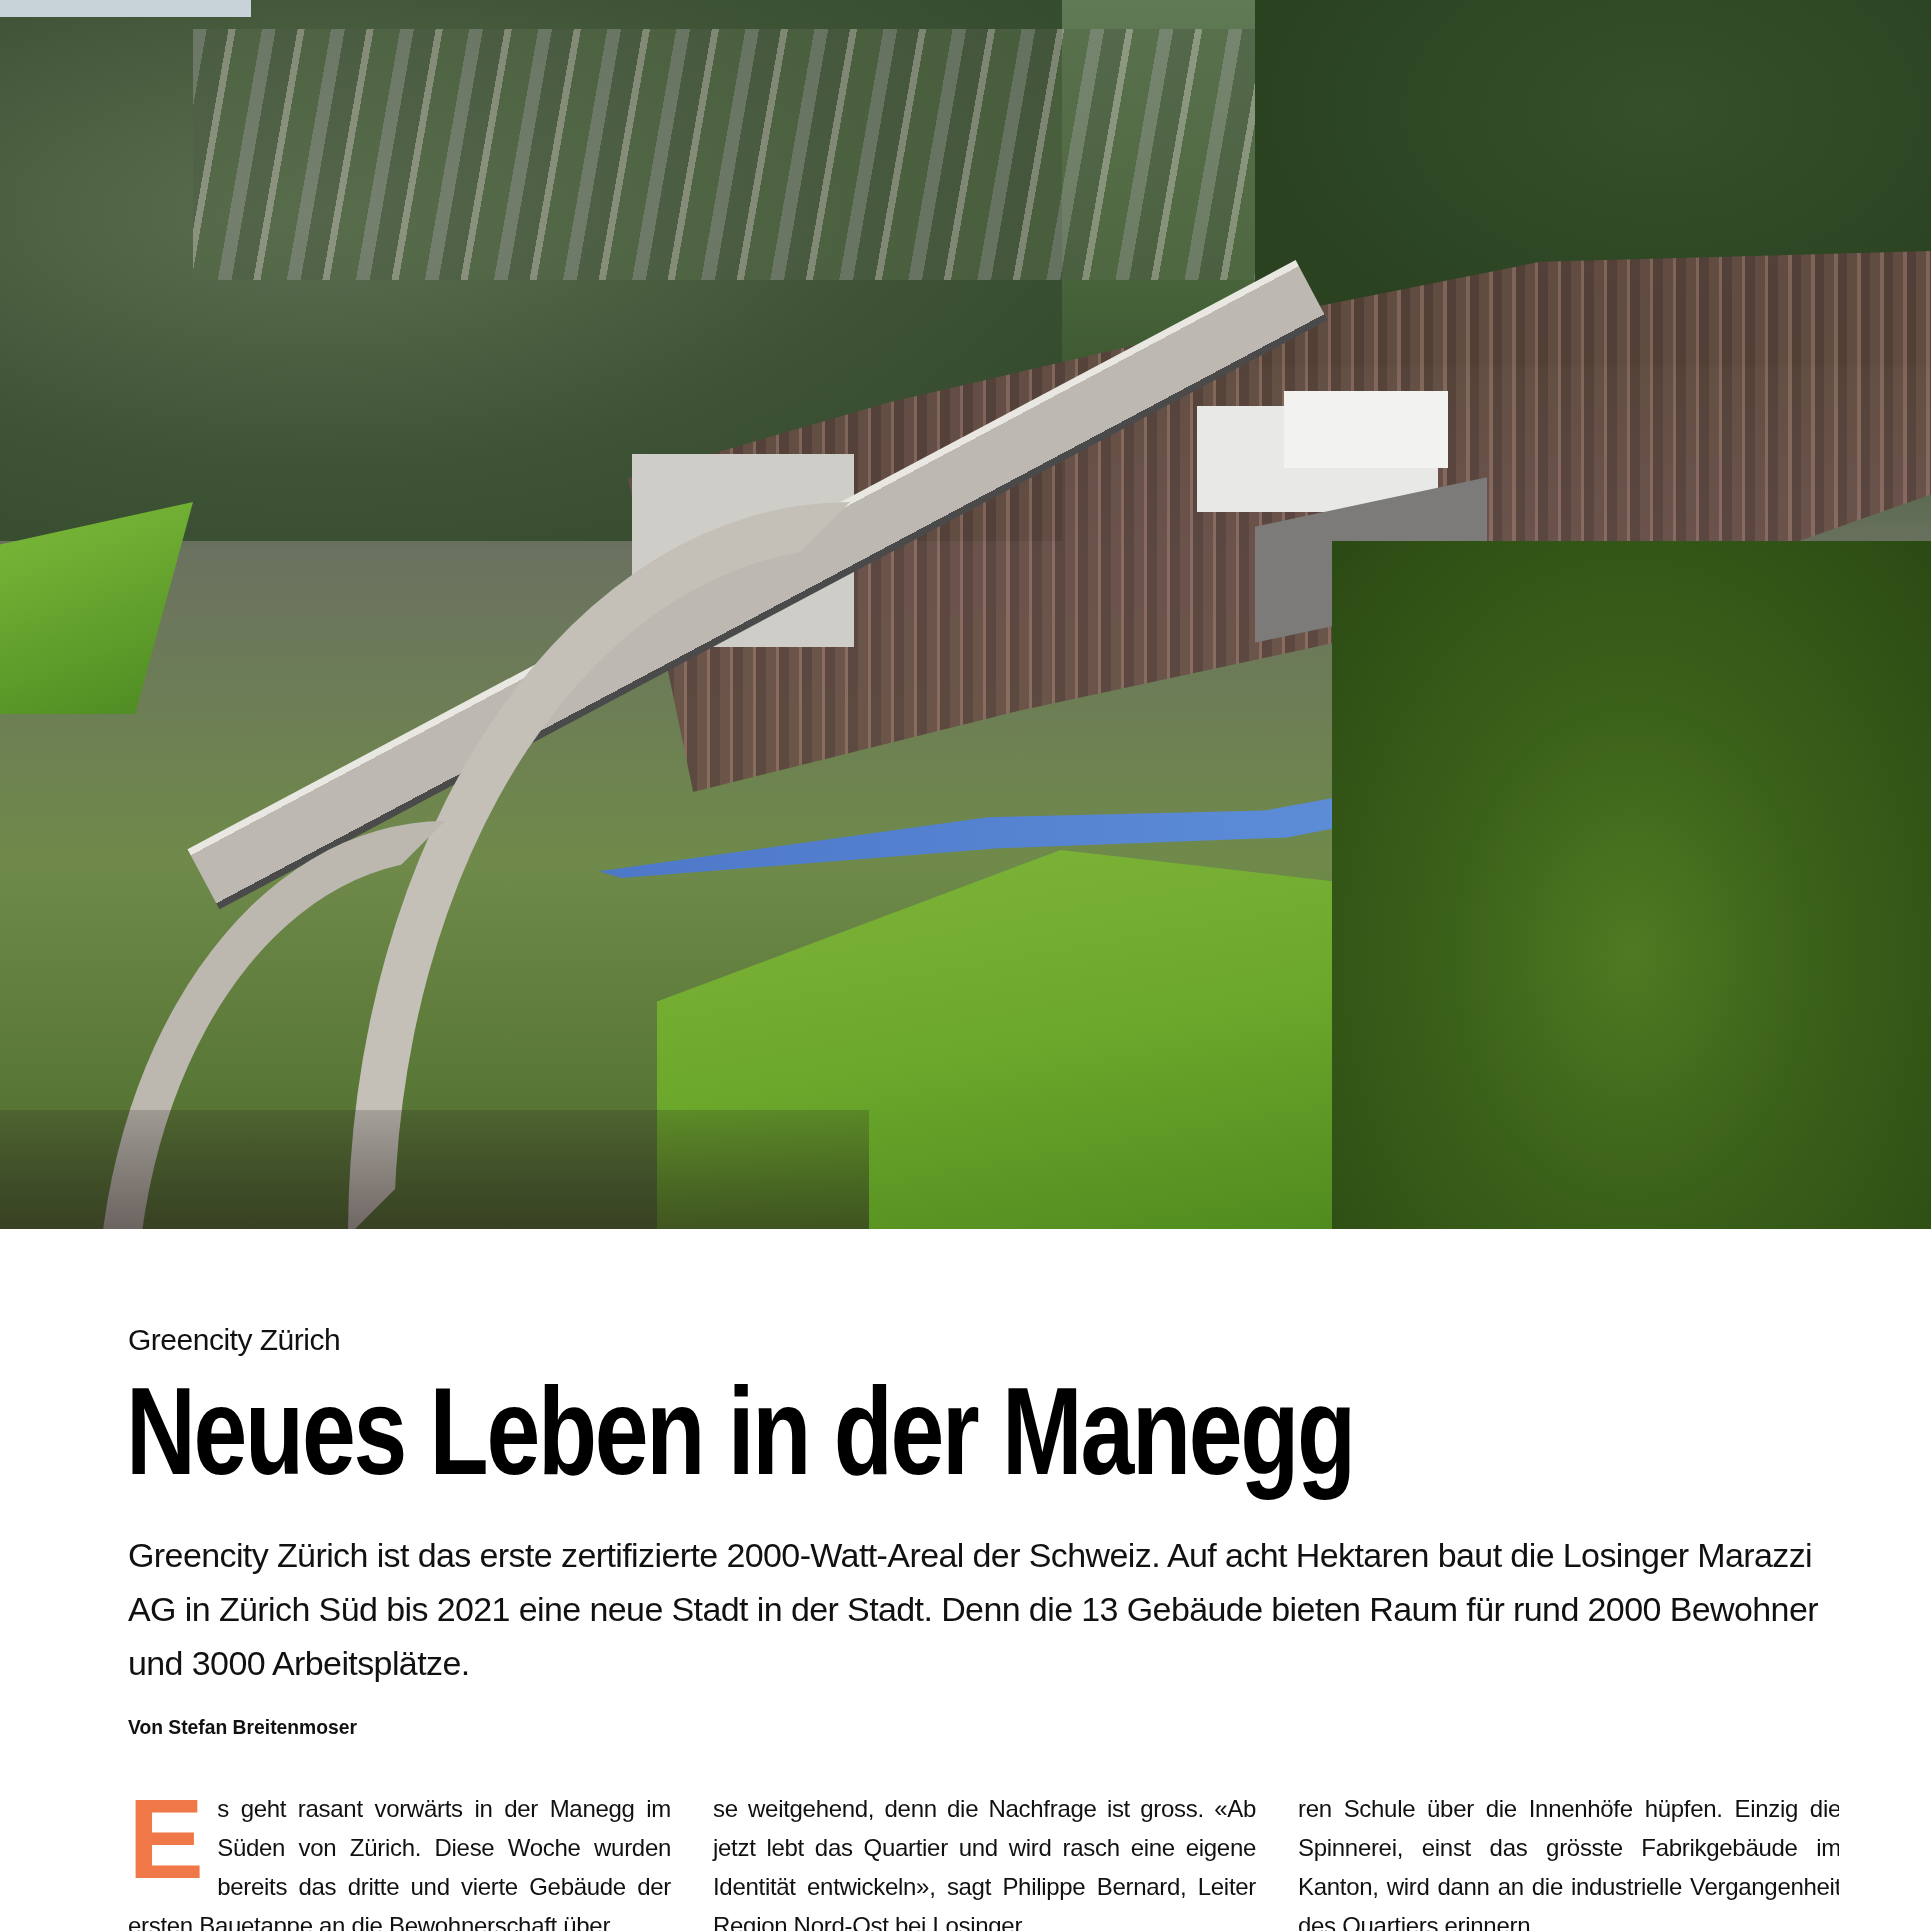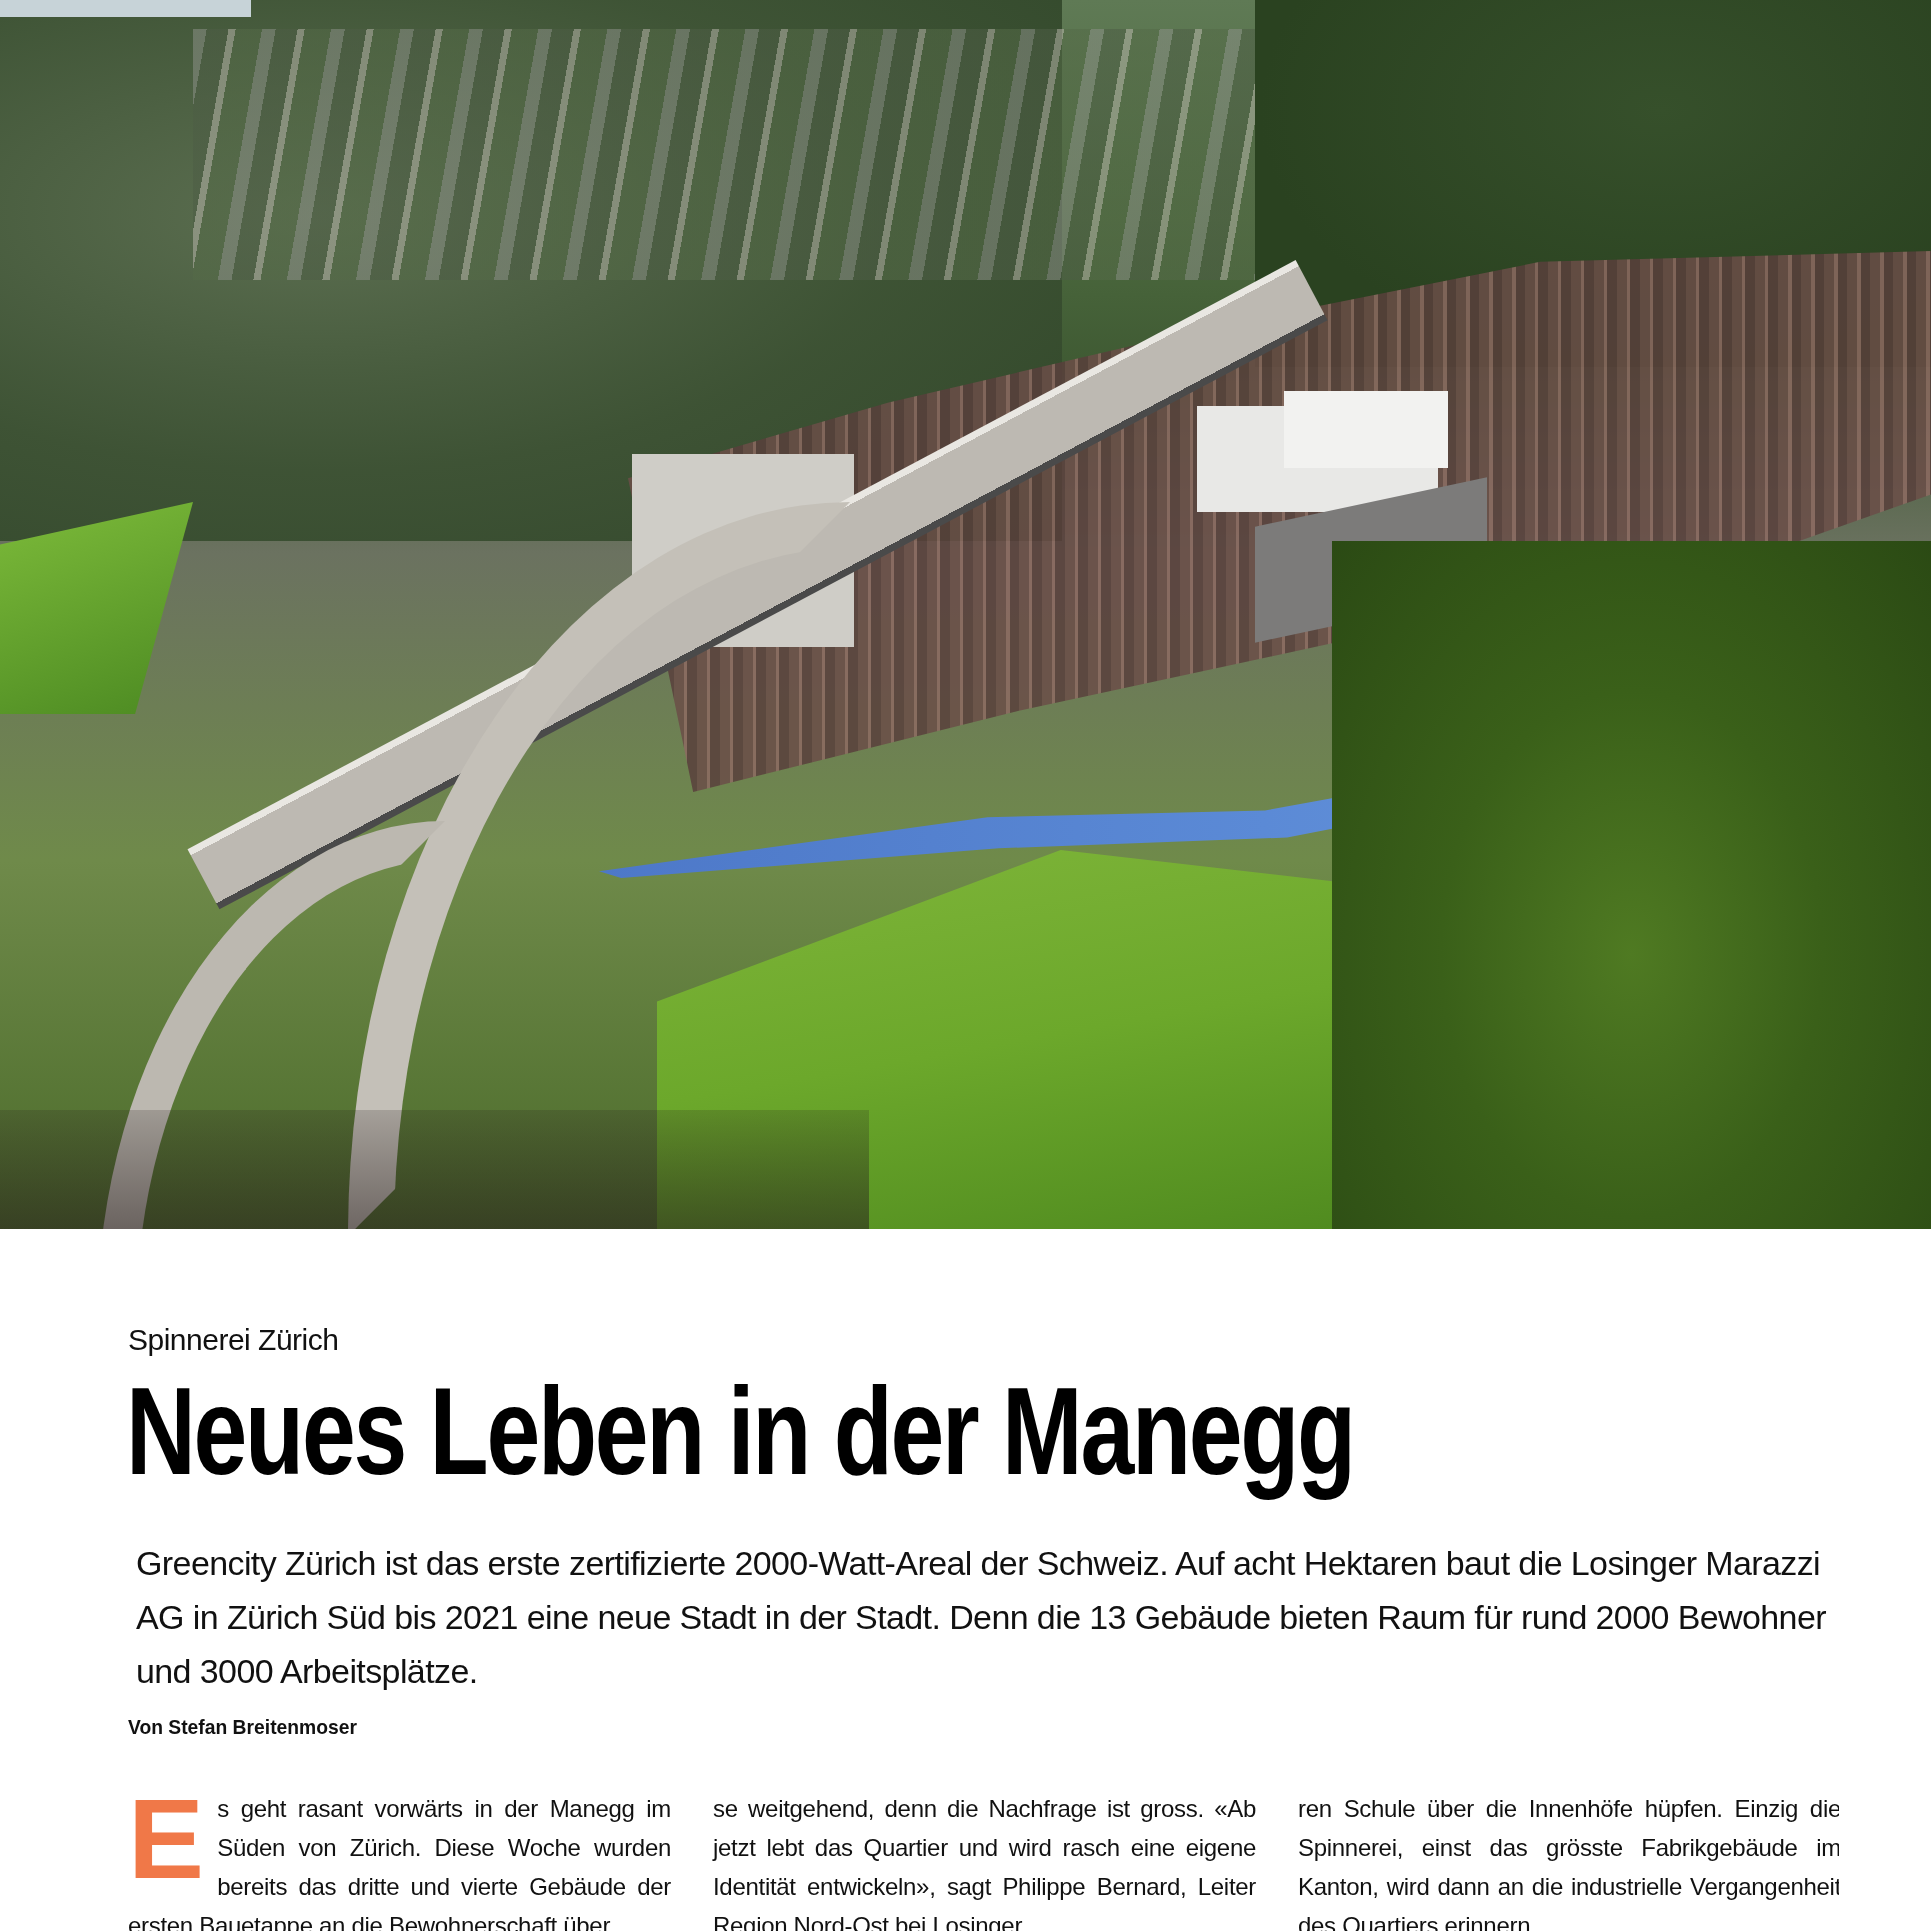--- a/index.html
+++ b/index.html
@@ -84,23 +84,23 @@
   <div class="layer meadow-left"></div>
   <div class="layer meadow"></div>
   <div class="layer river"></div>
   <div class="layer forest-right"></div>
   <div class="layer highway-1"></div>
   <div class="layer highway-2"></div>
   <div class="layer highway-3"></div>
   <div class="layer shadow-bottom"></div>
 </div>
 
-<div class="kicker">Spinnerei Zürich</div>
+<div class="kicker">Greencity Zürich</div>
 <h1 class="headline" style="margin:0">Neues Leben in der Manegg</h1>
-<p class="lead" style="margin:8px">Greencity Zürich ist das erste zertifizierte 2000-Watt-Areal der Schweiz. Auf acht Hektaren baut die Losinger Marazzi AG in Zürich Süd bis 2021 eine neue Stadt in der Stadt. Denn die 13 Gebäude bieten Raum für rund 2000 Bewohner und 3000 Arbeitsplätze.</p>
+<p class="lead" style="margin:0">Greencity Zürich ist das erste zertifizierte 2000-Watt-Areal der Schweiz. Auf acht Hektaren baut die Losinger Marazzi AG in Zürich Süd bis 2021 eine neue Stadt in der Stadt. Denn die 13 Gebäude bieten Raum für rund 2000 Bewohner und 3000 Arbeitsplätze.</p>
 <div class="byline">Von Stefan Breitenmoser</div>
 
 <div class="columns">
   <div class="col">
     <span class="dropcap">E</span><span>s geht rasant vorwärts in der Manegg im Süden von Zürich. Diese Woche wurden bereits das dritte und vierte Gebäude der ersten Bauetappe an die Bewohnerschaft über</span>
   </div>
   <div class="col">
     <span>se weitgehend, denn die Nachfrage ist gross. «Ab jetzt lebt das Quartier und wird rasch eine eigene Identität entwickeln», sagt Philippe Bernard, Leiter Region Nord-Ost bei Losinger</span>
   </div>
   <div class="col">

